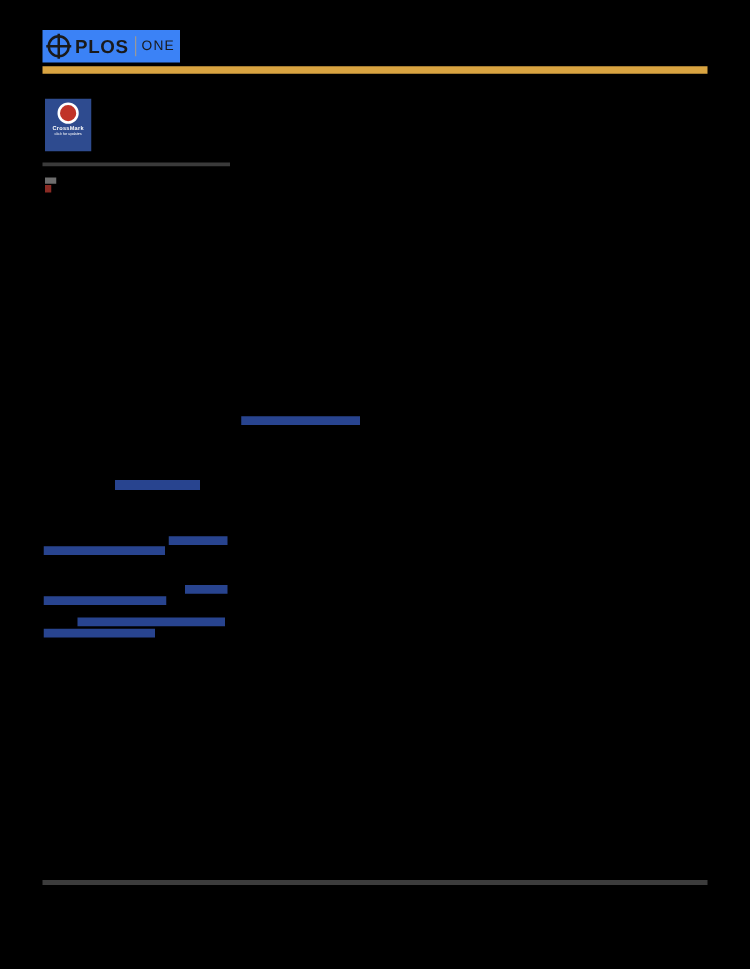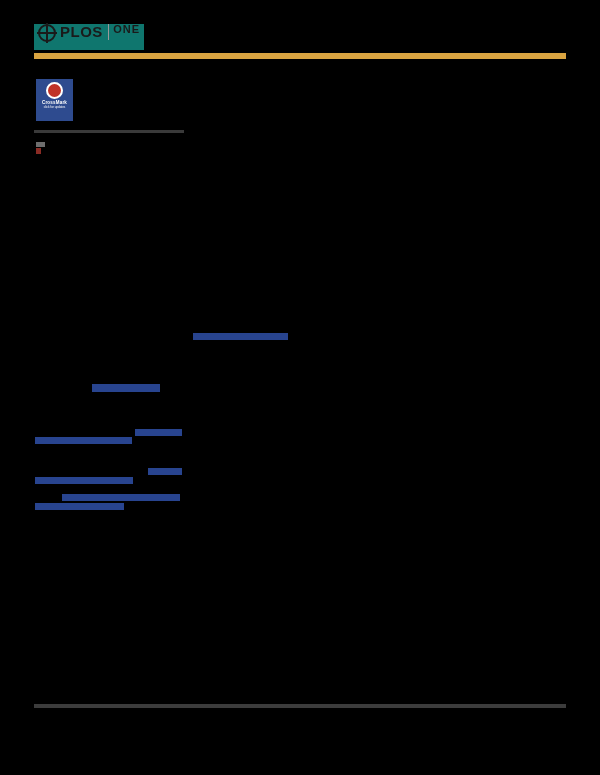--- a/index.html
+++ b/index.html
@@ -25,23 +25,23 @@
     background: #000000;
   }
 
   
   .logo-band {
     position: absolute;
     left: 34px;
     top: 24px;
     width: 110px;
     height: 26px;
-    background: #0f766e;
+    background: #3b82f6;
     display: flex;
-    align-items: flex-start;
+    align-items: center;
     padding: 0 4px;
     box-sizing: border-box;
   }
   .plos-mark {
     width: 18px;
     height: 18px;
     border-radius: 50%;
     border: 2px solid #1a1a1a;
     position: relative;
     flex: 0 0 auto;
@@ -76,21 +76,21 @@
     line-height: 1;
   }
   .plos-divider {
     width: 1px;
     height: 16px;
     background: #999999;
     margin: 0 5px;
   }
   .plos-one {
     font-size: 11px;
-    font-weight: bold;
+    font-weight: normal;
     letter-spacing: 1px;
     color: #1a1a1a;
     line-height: 1;
   }
 
   
   .gold-rule {
     position: absolute;
     left: 34px;
     top: 53px;

